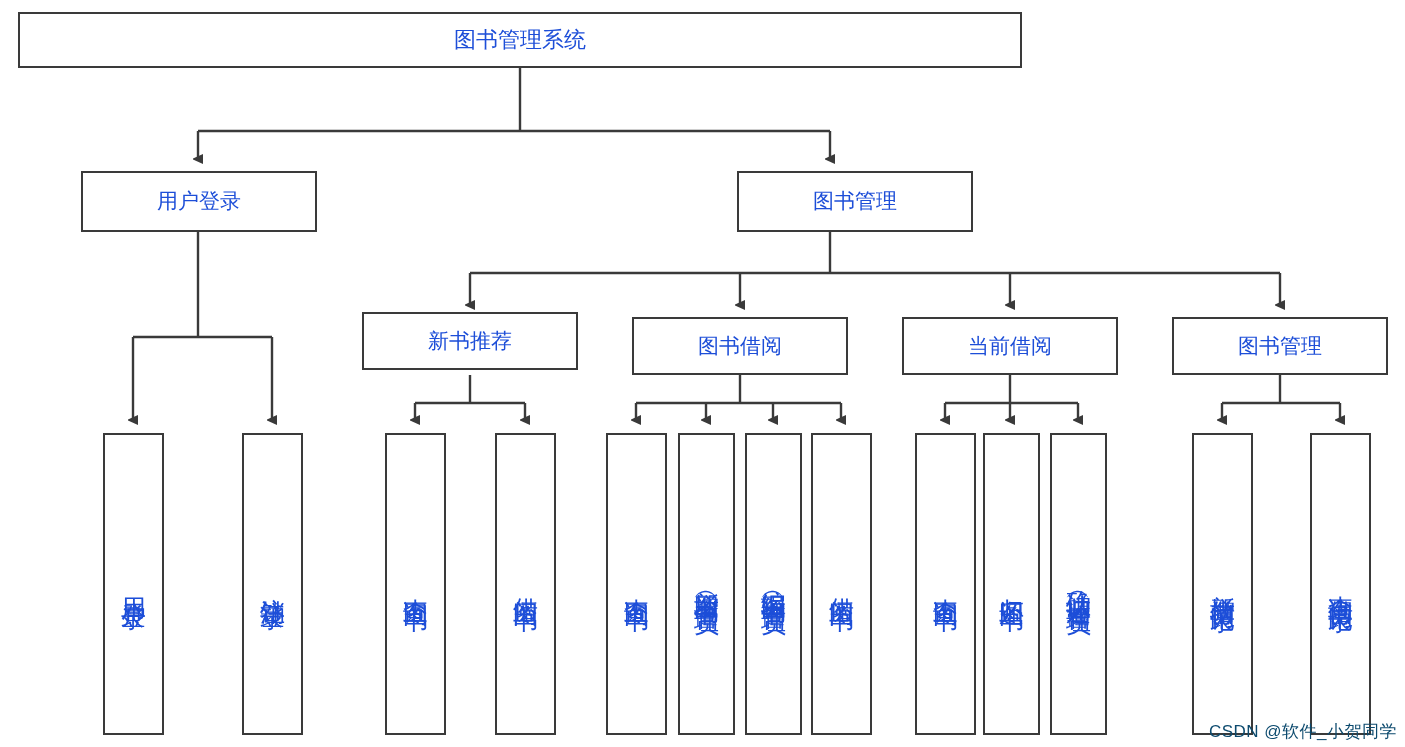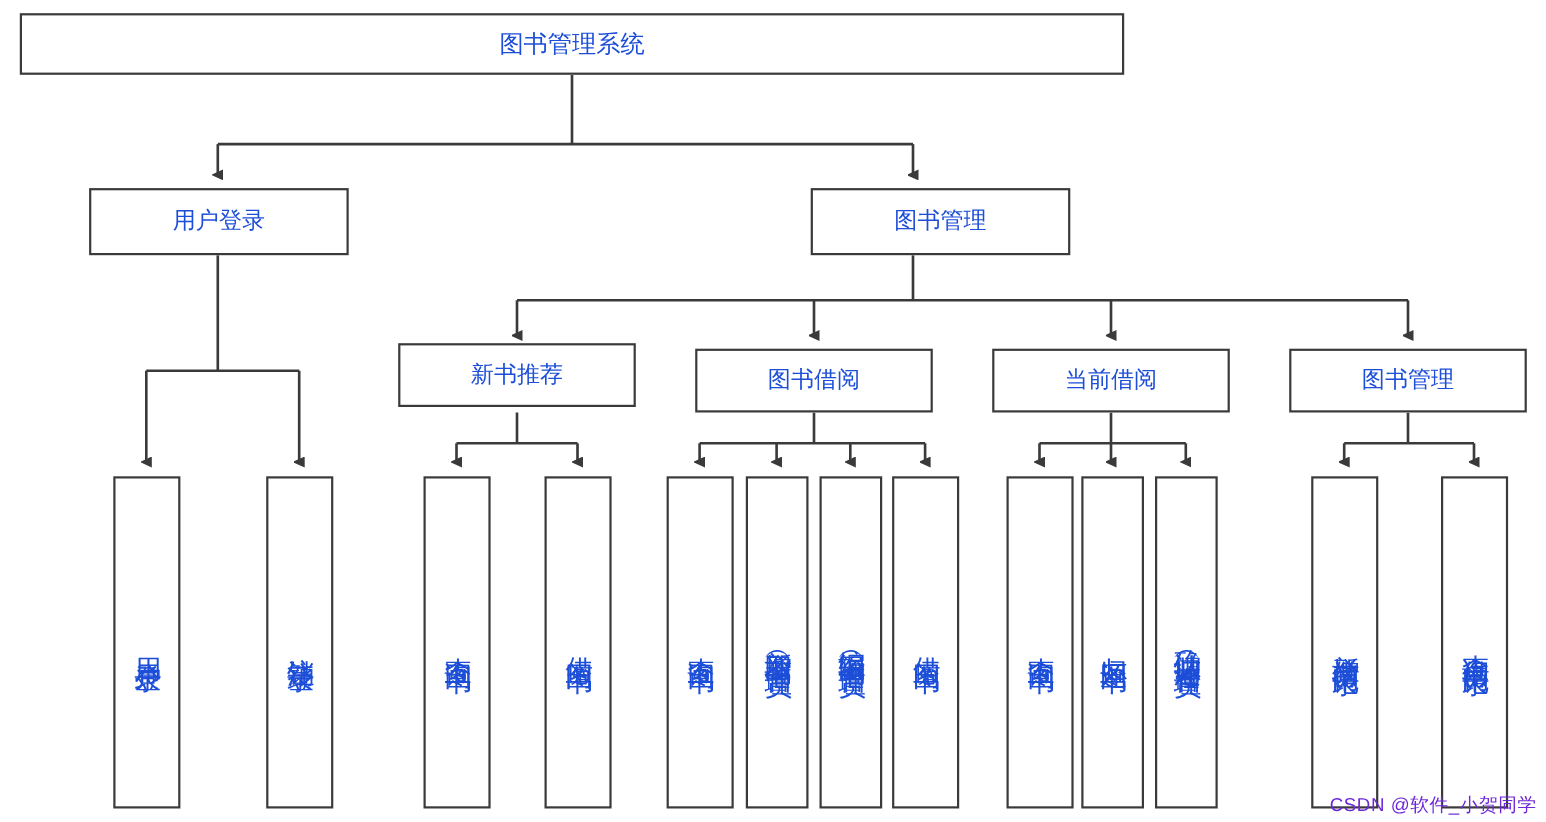--- a/index.html
+++ b/index.html
@@ -45,21 +45,21 @@
     -webkit-writing-mode:vertical-rl;
     font-size:25px;
     line-height:1.0;
     letter-spacing:3px;
     white-space:nowrap;
   }
   .watermark{
     position:absolute;
     right:8px;bottom:4px;
     font-size:17px;
-    color:#6d28d9;
+    color:#0c4a6e;
     letter-spacing:0.5px;
     white-space:nowrap;
   }
 </style>
 </head>
 <body>
 
 <div id="canvas">
 
   <svg class="lines" viewBox="0 0 1405 747">

